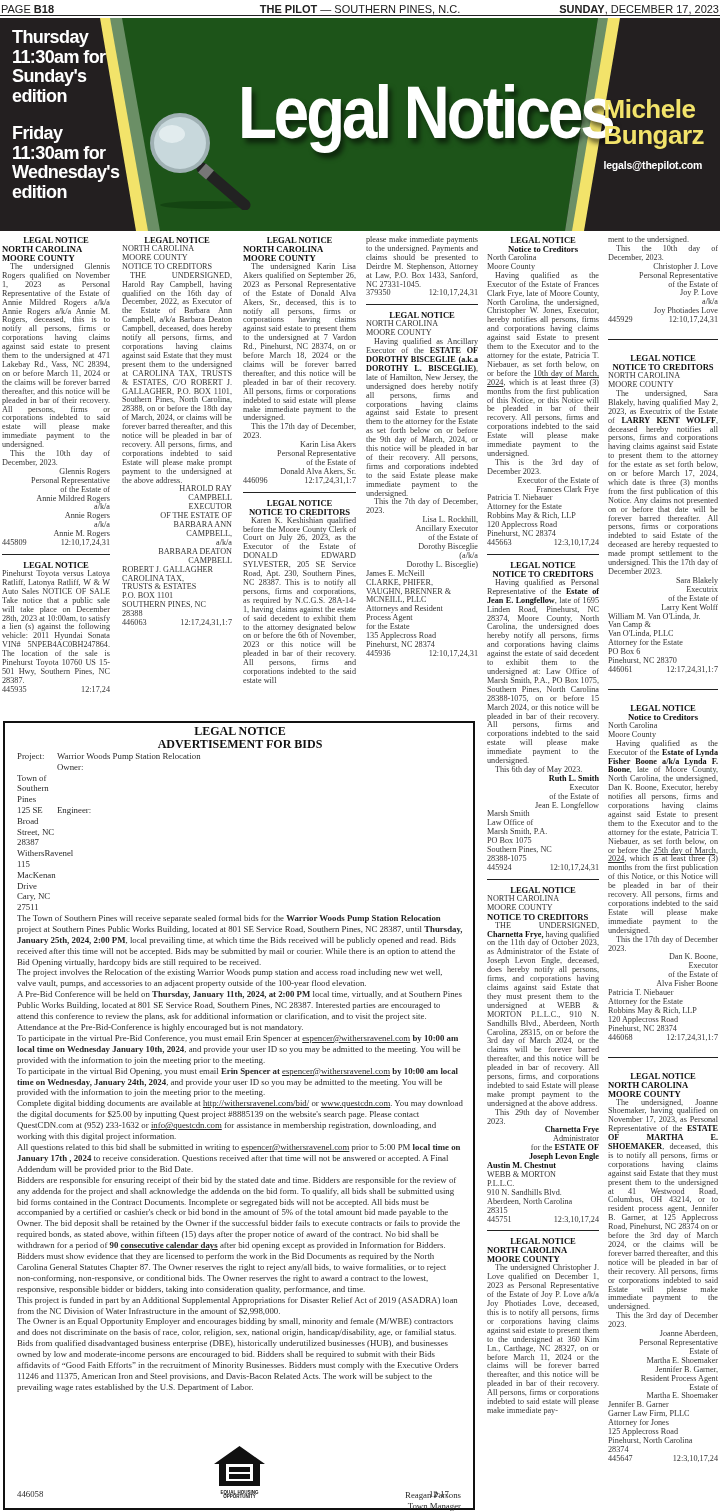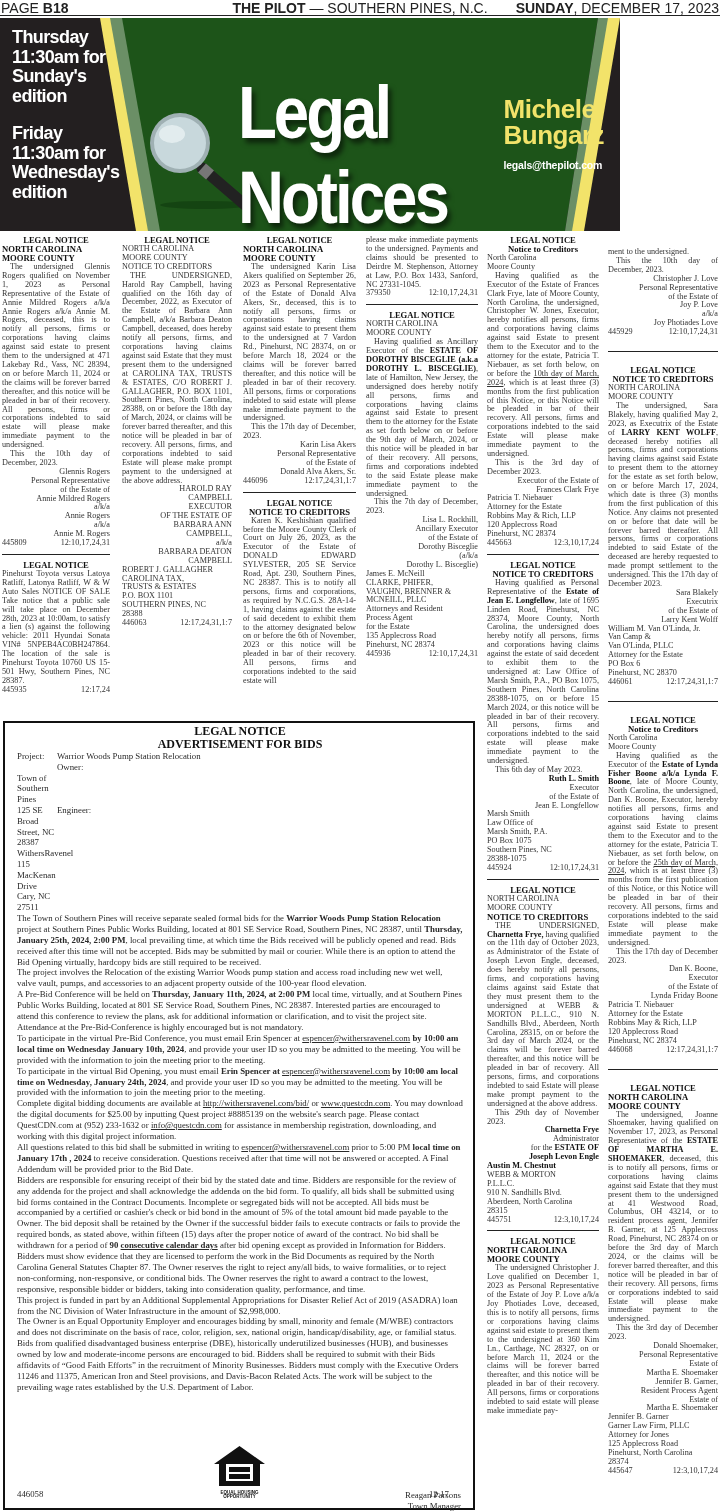--- a/index.html
+++ b/index.html
@@ -1,23 +1,23 @@
 <!DOCTYPE html>
 <html><head>
 <meta charset="utf-8">
 <style>
   * { box-sizing: border-box; margin: 0; padding: 0; }
   html, body { width: 720px; height: 1512px; background: #ffffff; overflow: hidden; }
   body { font-family: "Liberation Serif", "DejaVu Serif", serif; color: #222; position: relative; }
 
-  .topbar { position: absolute; left: 0; top: 0; width: 720px; height: 16px; border-bottom: 1.5px solid #222; font-family: "Liberation Sans", "DejaVu Sans", sans-serif; font-size: 14px; display: flex; align-items: center; justify-content: space-between; padding: 0 1px; color: #222; }
+  .topbar { position: absolute; left: 0; top: 0; width: 720px; height: 16px; border-bottom: 1.5px solid #222; font-family: "Liberation Sans", "DejaVu Sans", sans-serif; font-size: 11px; display: flex; align-items: flex-end; justify-content: space-between; padding: 0 1px; color: #222; }
   .topbar b { font-weight: 700; }
   .topbar .center { position: absolute; left: 0; right: 0; text-align: center; pointer-events: none; }
 
-  .banner { position: absolute; left: 0; top: 18px; width: 620px; height: 213px; background: #231f20; overflow: hidden; }
+  .banner { position: absolute; left: 0; top: 18px; width: 720px; height: 213px; background: #231f20; overflow: hidden; }
   .banner .green { position: absolute; top: 0; height: 213px; left: 0; width: 720px; }
   .banner .deadlines { position: absolute; left: 12px; top: 10px; color: #fff; font-family: "Liberation Sans", "DejaVu Sans", sans-serif; font-weight: 700; font-size: 18px; line-height: 19.5px; letter-spacing: -0.6px; }
   .banner .deadlines .gap { height: 18px; }
   .banner .title { position: absolute; left: 238px; top: 52px; color: #fff; font-family: "Liberation Sans", "DejaVu Sans", sans-serif; font-weight: 700; font-size: 74px; letter-spacing: -3.5px; text-shadow: 4px 5px 6px rgba(0,0,0,0.55); transform: scaleX(0.86); transform-origin: left; }
   .banner .contact { position: absolute; right: 16px; top: 78px; text-align: left; font-family: "Liberation Sans", "DejaVu Sans", sans-serif; font-weight: 700; }
   .banner .contact .name { color: #f2e36a; font-size: 26px; line-height: 26px; letter-spacing: -0.5px; }
   .banner .contact .email { color: #fff; font-size: 10.5px; margin-top: 11px; letter-spacing: -0.2px; }
   .banner .lens { position: absolute; left: 150px; top: 92px; }
 
   .col { position: absolute; font-size: 8.2px; line-height: 8.9px; color: #333; }
@@ -299,21 +299,21 @@
   </div>
   <div class="rule"></div>
   <div class="notice">
     <div class="hd">LEGAL NOTICE</div>
     <div class="hdl">NORTH CAROLINA</div>
     <div class="hdl">MOORE COUNTY</div>
     <p class="ind">The undersigned Christopher J. Love qualified on December 1, 2023 as Personal Representative of the Estate of Joy P. Love a/k/a Joy Photiades Love, deceased, this is to notify all persons, firms or corporations having claims against said estate to present them to the undersigned at 360 Kim Ln., Carthage, NC 28327, on or before March 11, 2024 or the claims will be forever barred thereafter, and this notice will be pleaded in bar of their recovery. All persons, firms or corporations indebted to said estate will please make immediate pay-</p>
   </div>
 </div>
 
-<div class="col" style="left:608px; top:248px; width:110px;font-family:Liberation Serif, serif;">
+<div class="col" style="left:608px; top:236px; width:110px;font-family:Liberation Serif, serif;">
   <div class="notice">
     <p>ment to the undersigned.</p>
     <p class="ind">This the 10th day of December, 2023.</p>
     <div class="r">
       <div>Christopher J. Love</div>
         <div>Personal Representative</div>
         <div>of the Estate of</div>
         <div>Joy P. Love</div>
         <div>a/k/a</div>
         <div>Joy Photiades Love</div>
@@ -354,21 +354,21 @@
     <div class="hd">LEGAL NOTICE</div>
     <div class="hd">Notice to Creditors</div>
     <div class="sub">North Carolina</div>
     <div class="sub">Moore County</div>
     <p class="ind"><span>Having qualified as the Executor of the </span><span class="bold">Estate of Lynda Fisher Boone a/k/a Lynda F. Boone</span><span>, late of Moore County, North Carolina, the undersigned, Dan K. Boone, Executor, hereby notifies all persons, firms and corporations having claims against said Estate to present them to the Executor and to the attorney for the estate, Patricia T. Niebauer, as set forth below, on or before the </span><span class="u">25th day of March, 2024</span><span>, which is at least three (3) months from the first publication of this Notice, or this Notice will be pleaded in bar of their recovery. All persons, firms and corporations indebted to the said Estate will please make immediate payment to the undersigned.</span></p>
     <p class="ind">This the 17th day of December 2023.</p>
     <div class="r">
       <div>Dan K. Boone,</div>
         <div>Executor</div>
         <div>of the Estate of</div>
-        <div>Lynda Friday Boone</div>
+        <div>Alva Fisher Boone</div>
     </div>
     <div>
       <div>Patricia T. Niebauer</div>
         <div>Attorney for the Estate</div>
         <div>Robbins May &amp; Rich, LLP</div>
         <div>120 Applecross Road</div>
         <div>Pinehurst, NC 28374</div>
     </div>
     <div class="ref">
         <span>446068</span>
@@ -376,21 +376,21 @@
       </div>
   </div>
   <div class="rule" style="margin-top:14px; margin-bottom:14px;"></div>
   <div class="notice">
     <div class="hd">LEGAL NOTICE</div>
     <div class="hdl">NORTH CAROLINA</div>
     <div class="hdl">MOORE COUNTY</div>
     <p class="ind"><span>The undersigned, Joanne Shoemaker, having qualified on November 17, 2023, as Personal Representative of the </span><span class="bold">ESTATE OF MARTHA E. SHOEMAKER</span><span>, deceased, this is to notify all persons, firms or corporations having claims against said Estate that they must present them to the undersigned at 41 Westwood Road, Columbus, OH 43214, or to resident process agent, Jennifer B. Garner, at 125 Applecross Road, Pinehurst, NC 28374 on or before the 3rd day of March 2024, or the claims will be forever barred thereafter, and this notice will be pleaded in bar of their recovery. All persons, firms or corporations indebted to said Estate will please make immediate payment to the undersigned.</span></p>
     <p class="ind">This the 3rd day of December 2023.</p>
     <div class="r">
-      <div>Donald Shoemaker,</div>
+      <div>Joanne Aberdeen,</div>
         <div>Personal Representative</div>
         <div>Estate of</div>
         <div>Martha E. Shoemaker</div>
         <div>Jennifer B. Garner,</div>
         <div>Resident Process Agent</div>
         <div>Estate of</div>
         <div>Martha E. Shoemaker</div>
     </div>
     <div>
       <div>Jennifer B. Garner</div>

